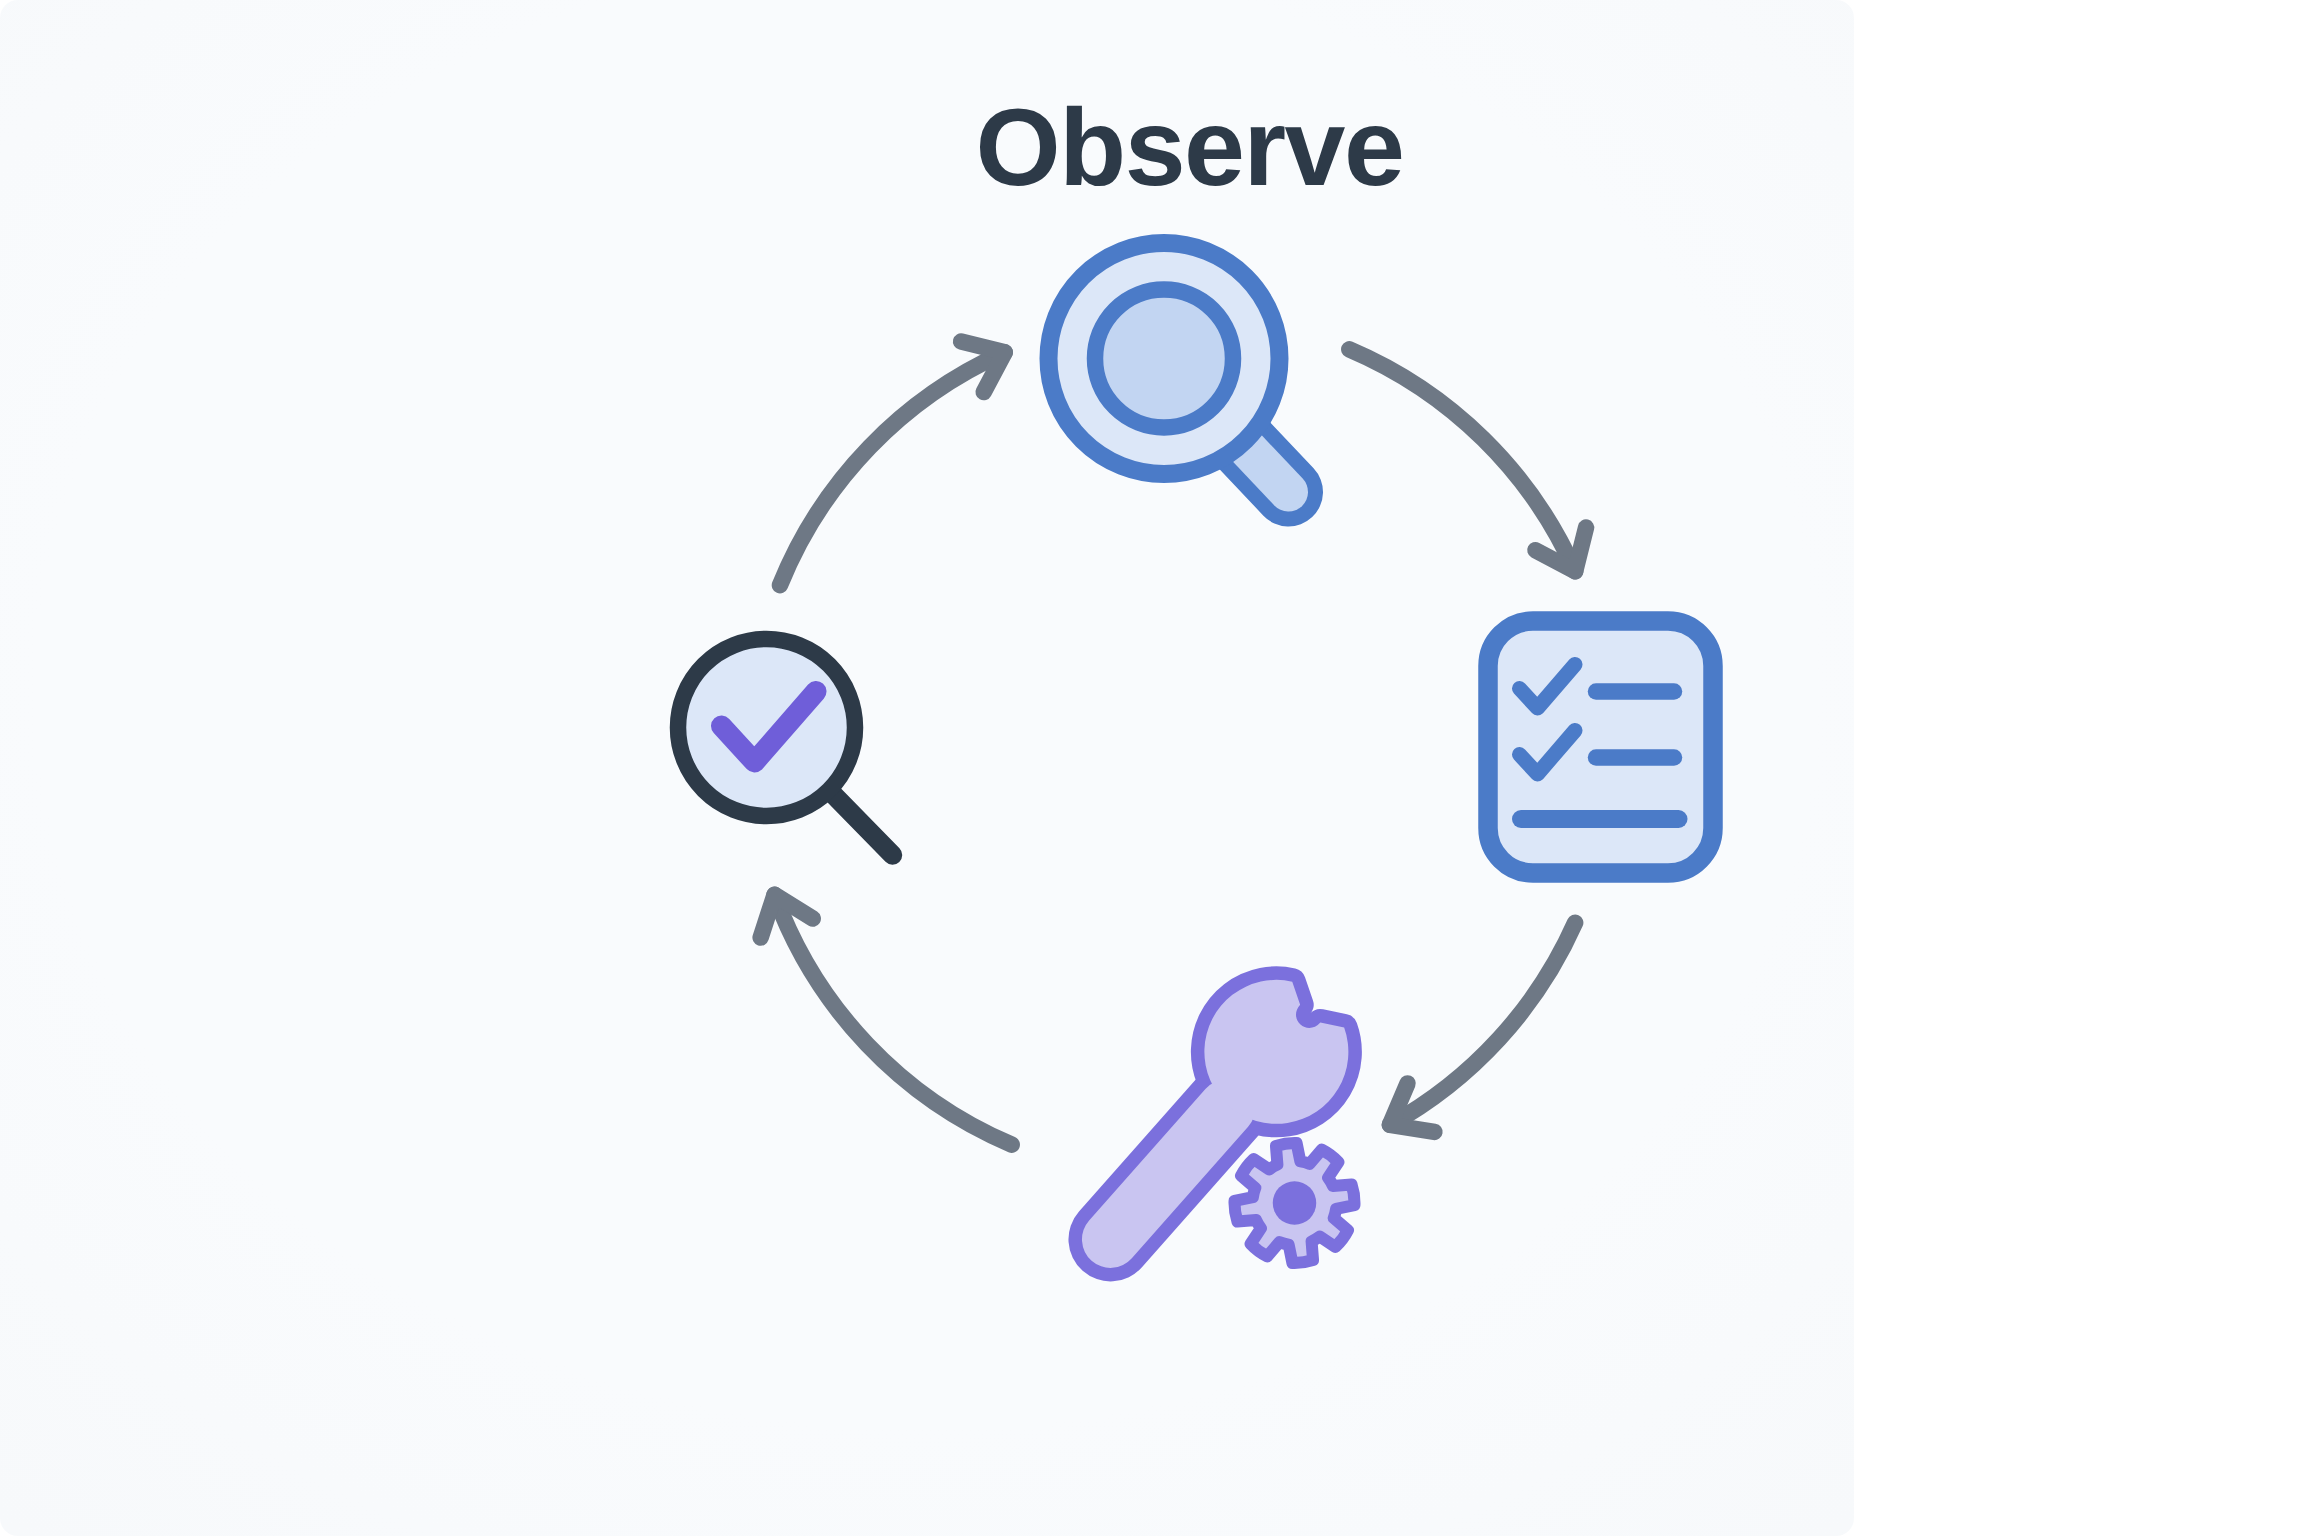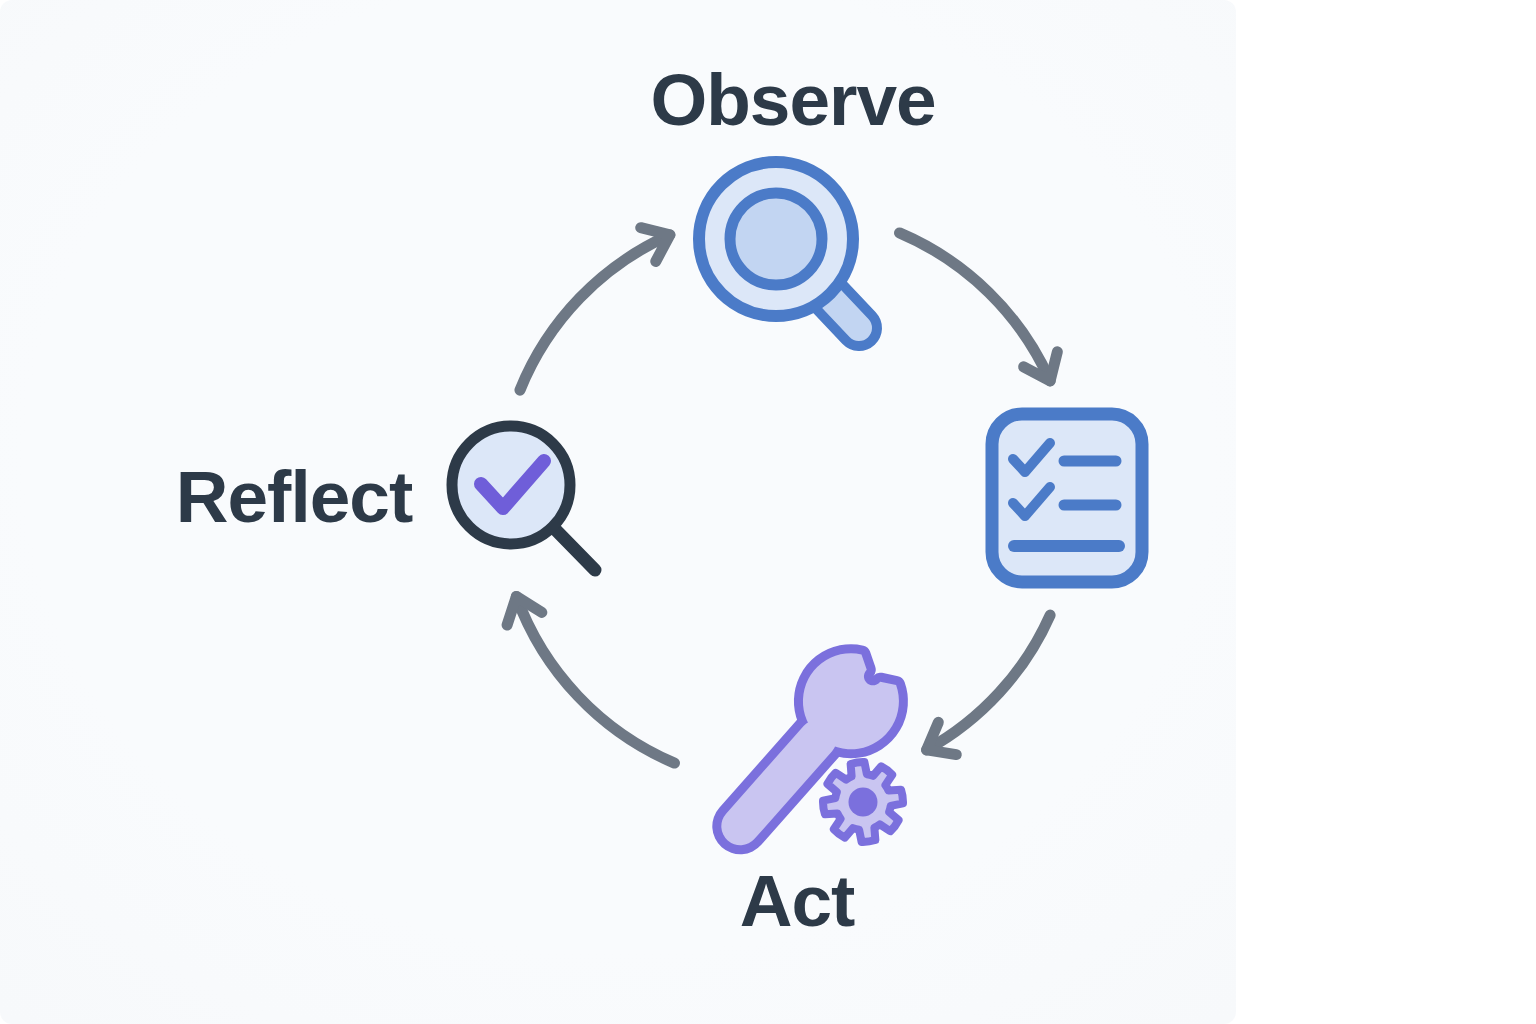--- a/index.html
+++ b/index.html
@@ -97,16 +97,14 @@
     </g>
 
     <g>
       <line x1="550" y1="524" x2="595" y2="570" stroke="var(--ink)" stroke-width="13" stroke-linecap="round"></line>
       <circle cx="511" cy="485" r="59" fill="var(--blue-light)" stroke="var(--ink)" stroke-width="11"></circle>
       <path d="M 481 484 L 503 508 L 544 461" fill="none" stroke="var(--purple-check)" stroke-width="14" stroke-linecap="round" stroke-linejoin="round"></path>
     </g>
   </svg>
 
   <div class="node-label" style="left:793px; top:99px;">Observe</div>
-  <div class="node-label" style="left:797px; top:900px;">Act</div>
-  <div class="node-label" style="left:294px; top:496px;">Reflect</div>
 
 </div>
 
 </body></html>

